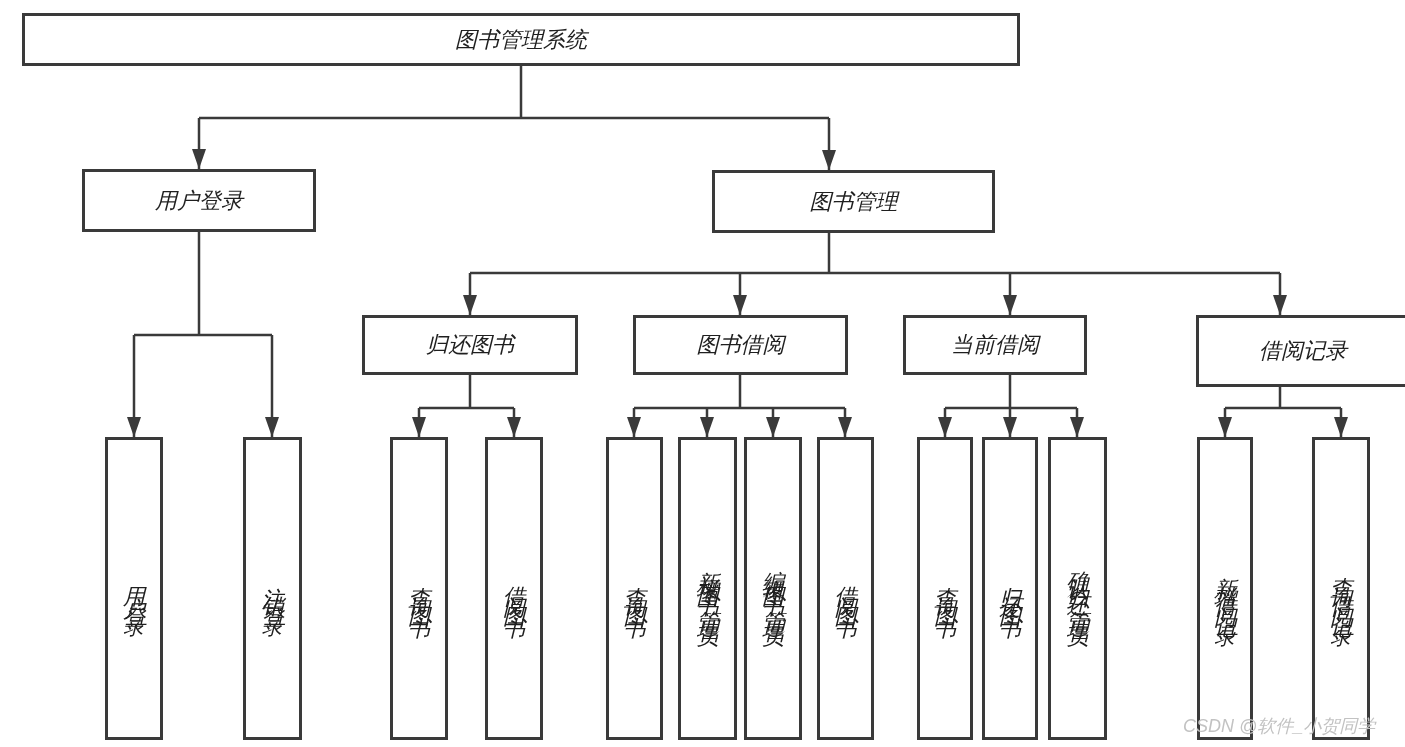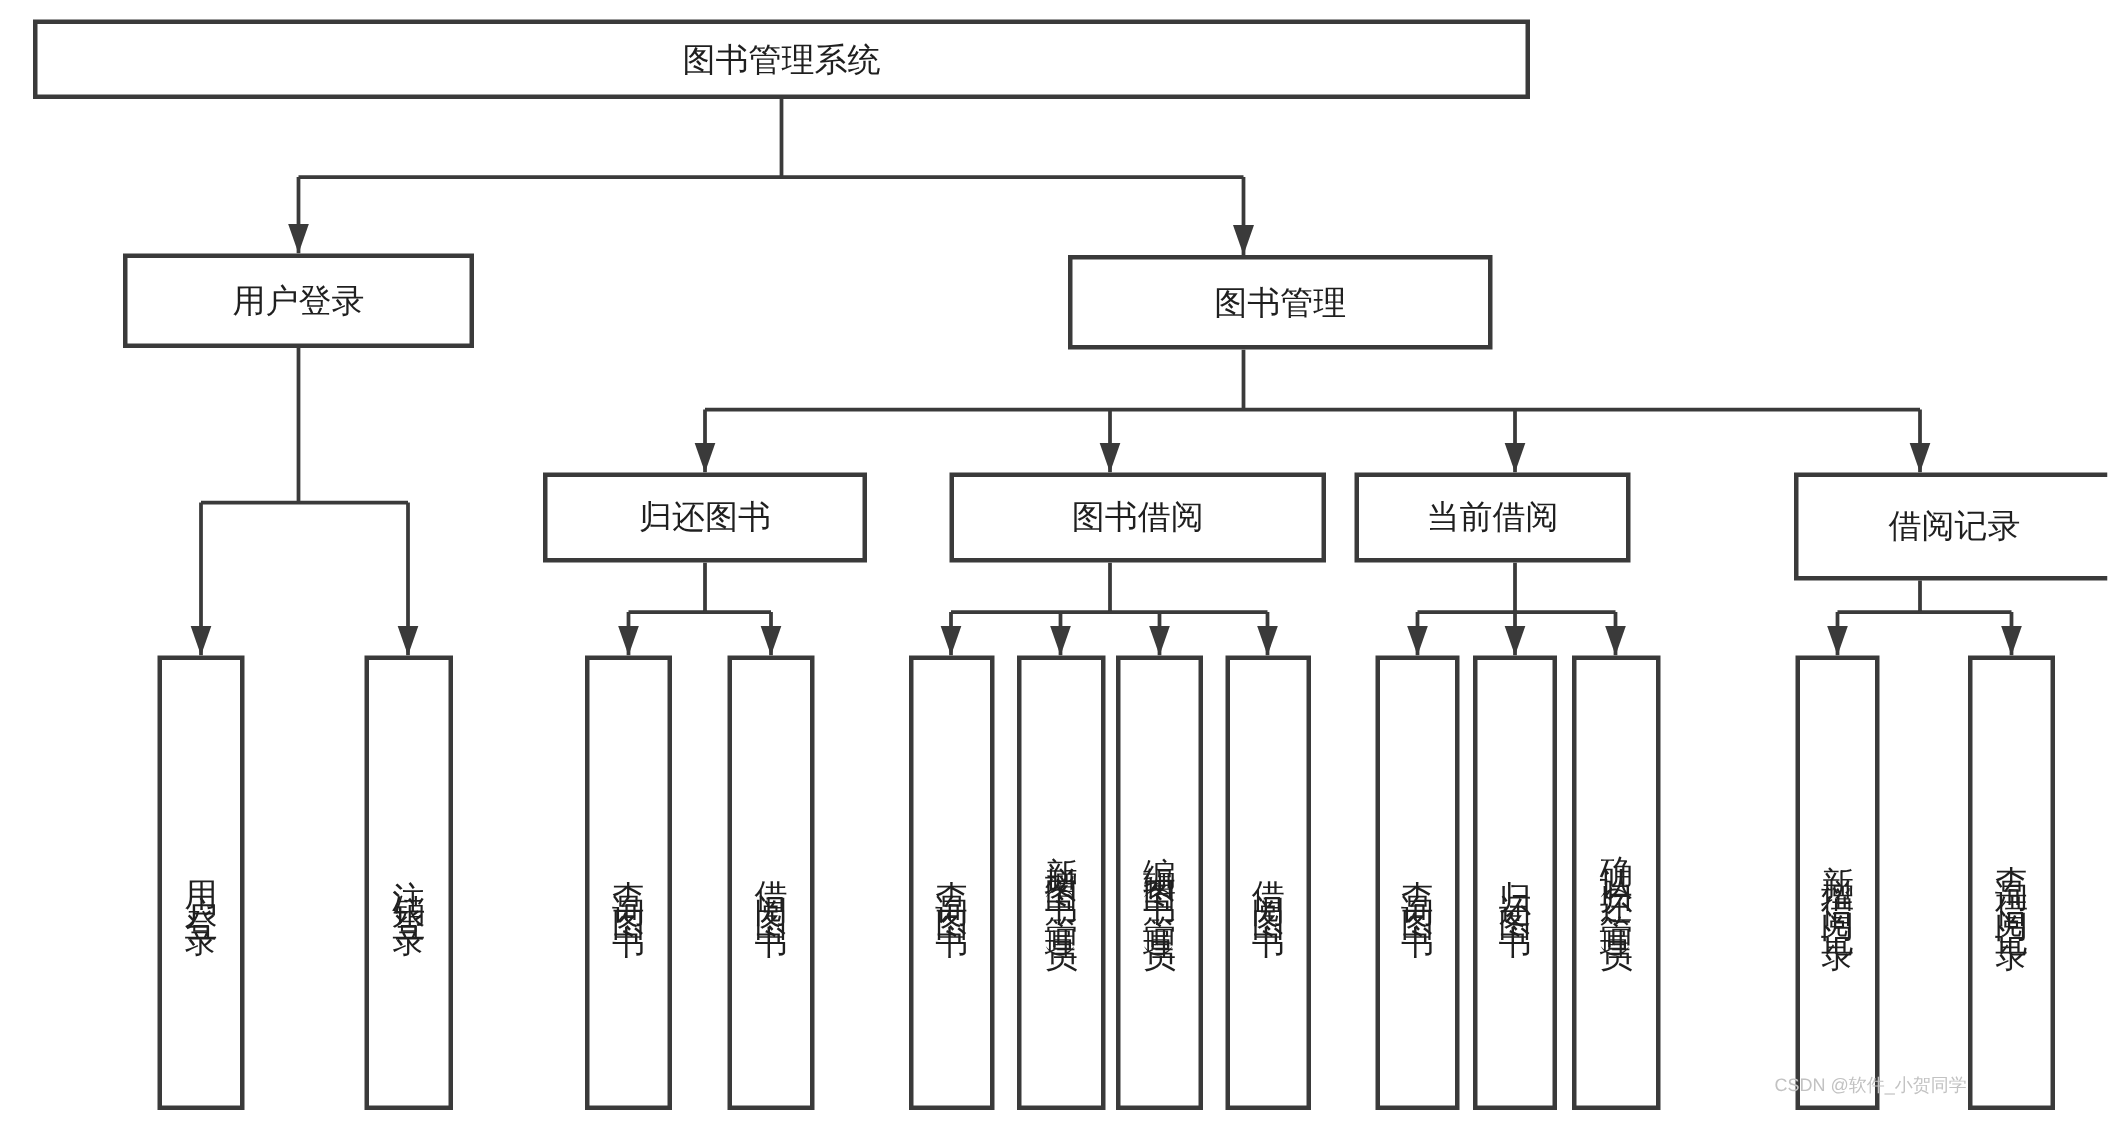--- a/index.html
+++ b/index.html
@@ -7,20 +7,21 @@
     padding: 0;
     background: #ffffff;
     font-family: "Liberation Sans", "DejaVu Sans", sans-serif;
   }
   .canvas {
     position: relative;
     width: 1405px;
     height: 747px;
     background: #ffffff;
     overflow: hidden;
+    font-style: italic;
   }
   .connectors {
     position: absolute;
     left: 0; top: 0;
     width: 1405px; height: 747px;
     pointer-events: none;
   }
   .node {
     position: absolute;
     box-sizing: border-box;
@@ -44,21 +45,21 @@
     letter-spacing: 10px;
     white-space: nowrap;
   }
   .leaf.long .v-label { letter-spacing: 8px; }
 
   
   #root            { left: 22px;   top: 13px;  width: 998px; height: 53px; }
   #user-login      { left: 82px;   top: 169px; width: 234px; height: 63px; }
   #book-management { left: 712px;  top: 170px; width: 283px; height: 63px; }
   #new-book-rec    { left: 362px;  top: 315px; width: 216px; height: 60px; }
-  #book-borrow     { left: 633px;  top: 315px; width: 251px; height: 60px; }
+  #book-borrow     { left: 633px;  top: 315px; width: 215px; height: 60px; }
   #current-borrow  { left: 903px;  top: 315px; width: 184px; height: 60px; }
   #borrow-records  { left: 1196px; top: 315px; width: 214px; height: 72px; }
 
   .leaf { top: 437px; height: 303px; }
   #leaf-login-user     { left: 105px;  width: 58px; }
   #leaf-login-logout   { left: 243px;  width: 59px; }
   #leaf-rec-query      { left: 390px;  width: 58px; }
   #leaf-rec-borrow     { left: 485px;  width: 58px; }
   #leaf-bor-query      { left: 606px;  width: 57px; }
   #leaf-bor-add        { left: 678px;  width: 59px; }
@@ -67,21 +68,21 @@
   #leaf-cur-query      { left: 917px;  width: 56px; }
   #leaf-cur-return     { left: 982px;  width: 56px; }
   #leaf-cur-confirm    { left: 1048px; width: 59px; }
   #leaf-recs-add       { left: 1197px; width: 56px; }
   #leaf-recs-query     { left: 1312px; width: 58px; }
 
   .watermark {
     position: absolute;
     left: 1183px;
     top: 716px;
-    font-size: 12px;
+    font-size: 18px;
     line-height: 1.2;
     color: #c2c2c2;
     white-space: nowrap;
     z-index: 5;
   }
 </style>
 </head>
 <body>
 
 <div class="canvas">

